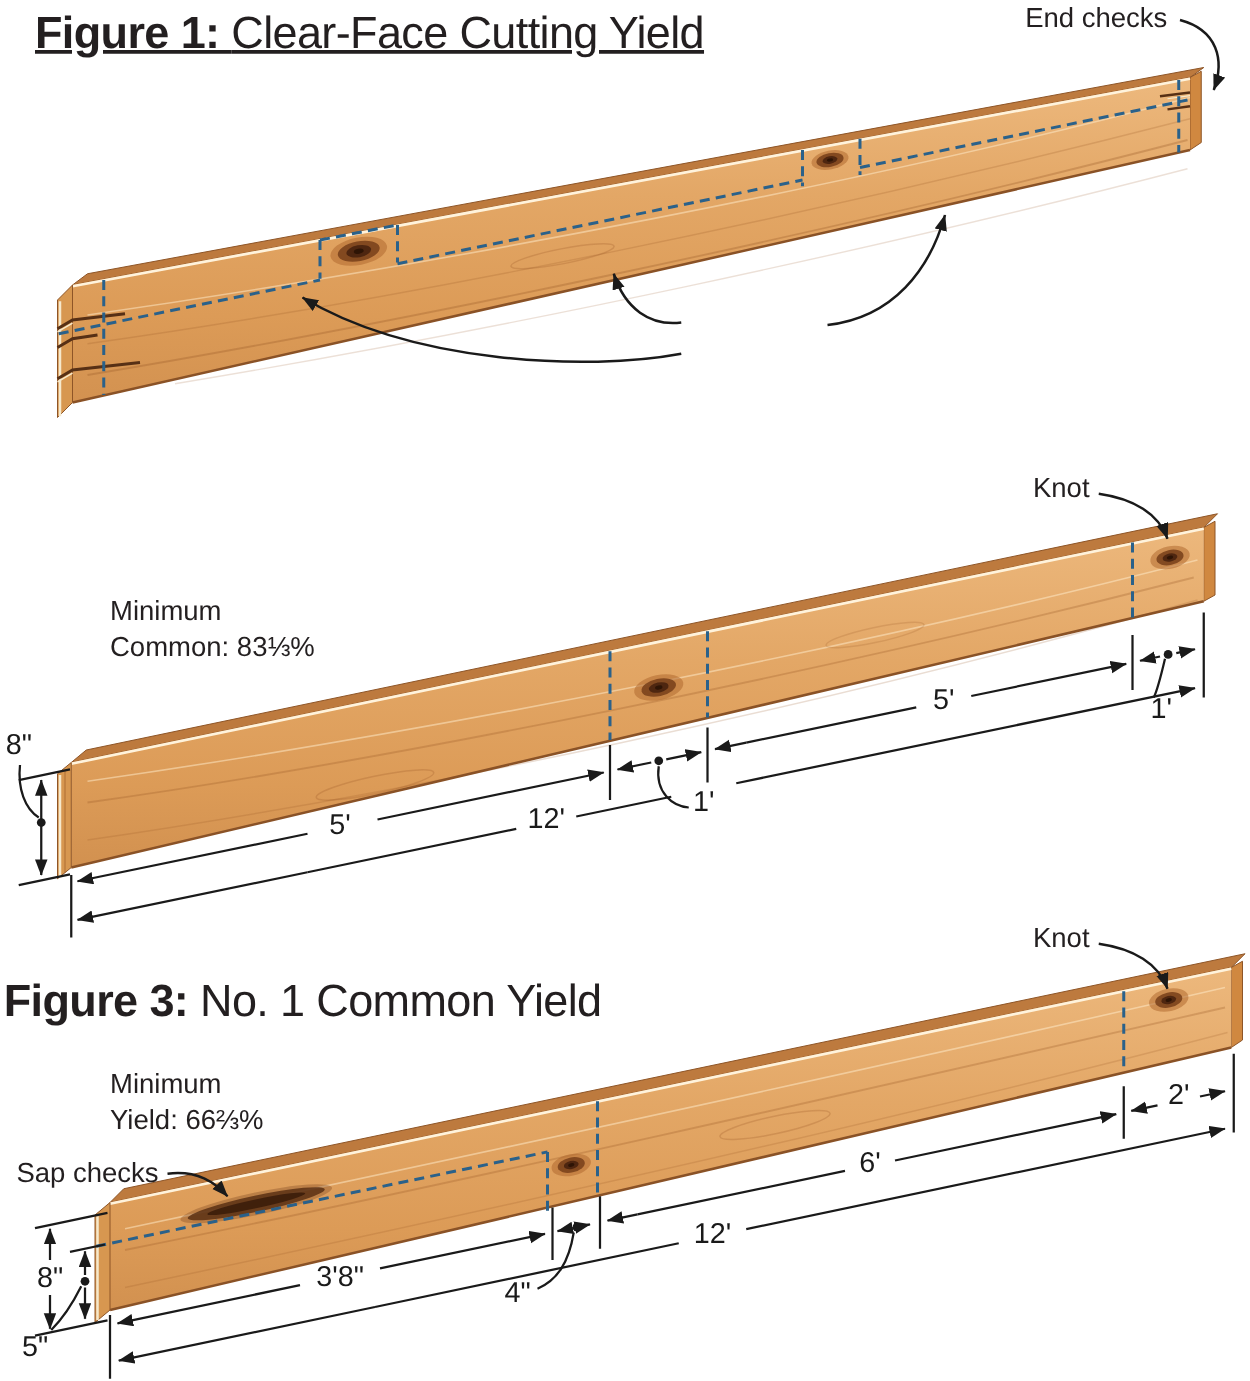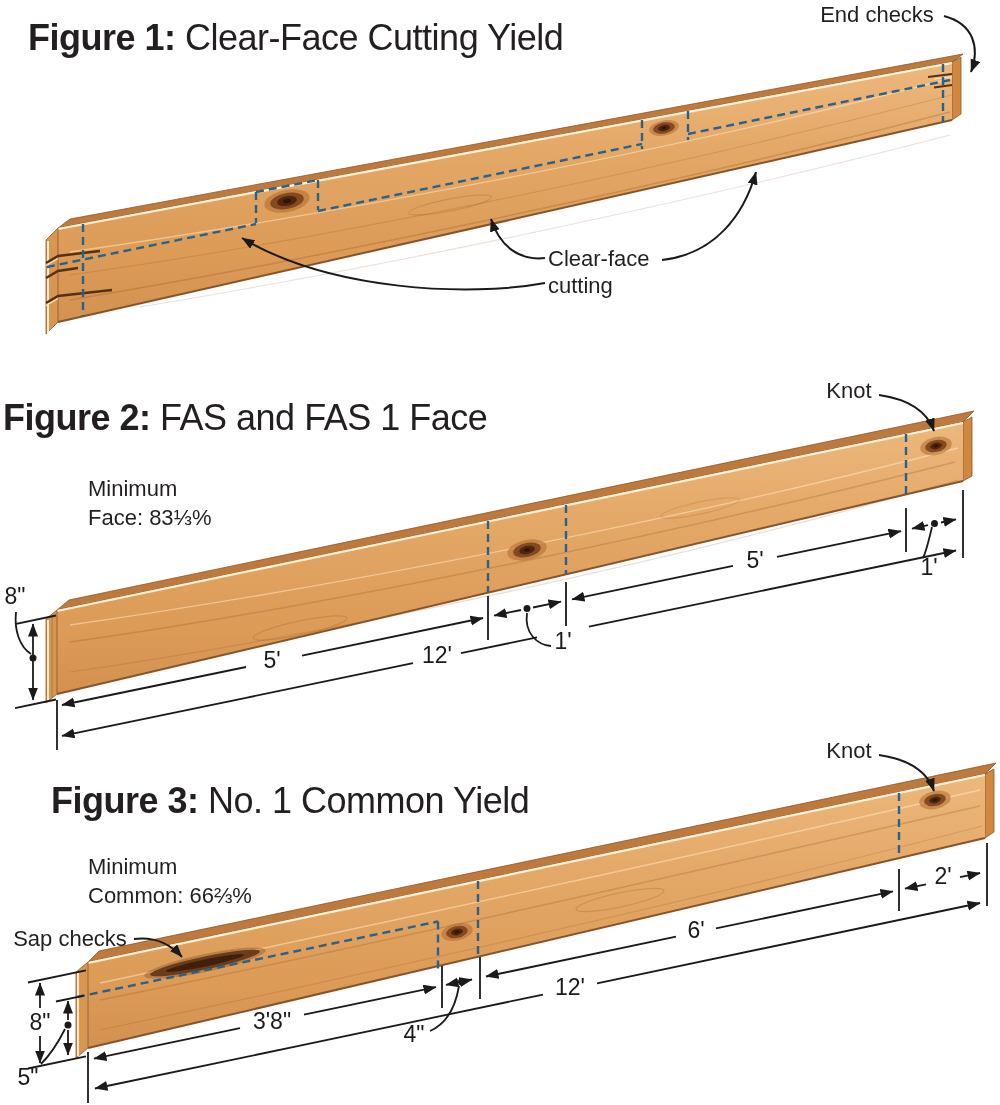--- a/index.html
+++ b/index.html
@@ -244,50 +244,45 @@
       <path d="M879,755 C907,759 927,771 934,791" stroke-width="2" marker-end="url(#ah)"></path>
       <path d="M134,939 C158,936 172,946 182,957" stroke-width="2" marker-end="url(#ah)"></path>
     </g>
     <g fill="#1a1a1a">
       <circle cx="461.5" cy="981.7" r="3.5"></circle>
       <circle cx="68" cy="1025" r="3.5"></circle>
     </g>
   </g>
 </svg>
 
-<div class="txt title" style="left:28px;top:16px;"><b>Figure 1: </b><span>Clear-Face Cutting Yield</span></div>
+<div class="txt title" style="left:28px;top:4px;text-decoration:underline;"><b>Figure 1: </b><span>Clear-Face Cutting Yield</span></div>
 
 <div class="txt lbl ctr" style="left:877px;top:14px;">End checks</div>
 
-<div class="txt lbl" style="left:548px;top:245px;">
-  <div>Clear-face</div>
-  <div>cutting</div>
-</div>
-
-<div class="txt title" style="left:3px;top:396px;"><b>Figure 2: </b><span>FAS and FAS 1 Face</span></div>
+
 
 <div class="block" style="left:53px;top:474px;">
   <div>Minimum</div>
-  <div>Face: 83⅓%</div>
+  <div>Common: 83⅓%</div>
 </div>
 
 <div class="txt lbl ctr" style="left:849px;top:390px;">Knot</div>
 
 <div class="dim" style="left:15px;top:596px;">8"</div>
 <div class="dim" style="left:272px;top:660px;">5'</div>
 <div class="dim" style="left:437px;top:655px;">12'</div>
 <div class="dim" style="left:563px;top:641px;">1'</div>
 <div class="dim" style="left:755px;top:560px;">5'</div>
 <div class="dim" style="left:929px;top:567px;">1'</div>
 
-<div class="txt title" style="left:3px;top:779px;margin-left:48px;"><b>Figure 3: </b><span>No. 1 Common Yield</span></div>
+<div class="txt title" style="left:3px;top:779px;"><b>Figure 3: </b><span>No. 1 Common Yield</span></div>
 
 <div class="block" style="left:53px;top:852px;">
   <div>Minimum</div>
-  <div>Common: 66⅔%</div>
+  <div>Yield: 66⅔%</div>
 </div>
 
 <div class="txt lbl ctr" style="left:849px;top:750px;">Knot</div>
 <div class="txt lbl ctr" style="left:70px;top:938px;">Sap checks</div>
 
 <div class="dim" style="left:40px;top:1022px;">8"</div>
 <div class="dim" style="left:28px;top:1077px;">5"</div>
 <div class="dim" style="left:272px;top:1021px;">3'8"</div>
 <div class="dim" style="left:414px;top:1034px;">4"</div>
 <div class="dim" style="left:570px;top:987px;">12'</div>

